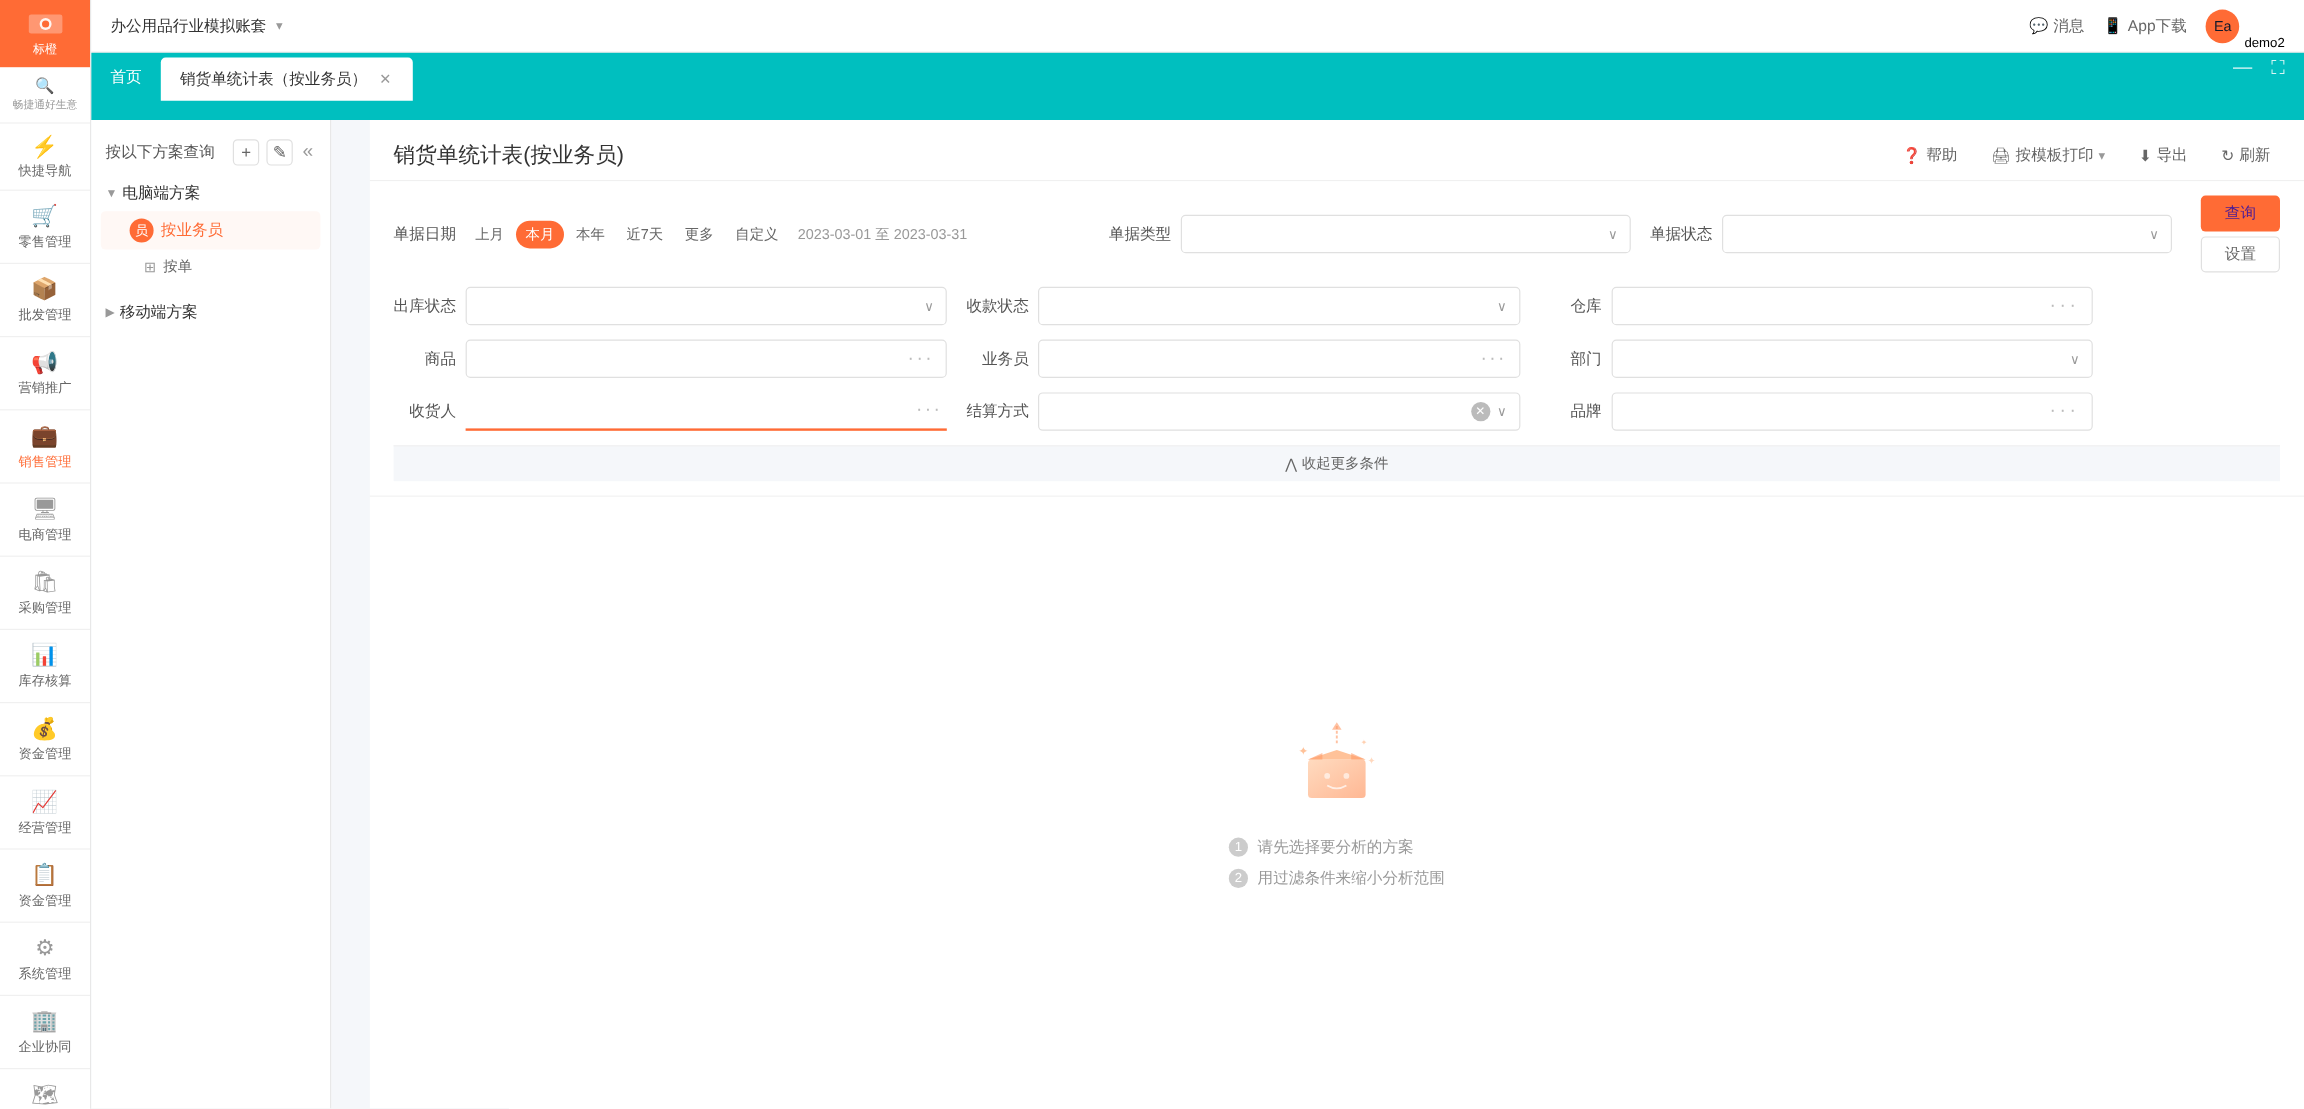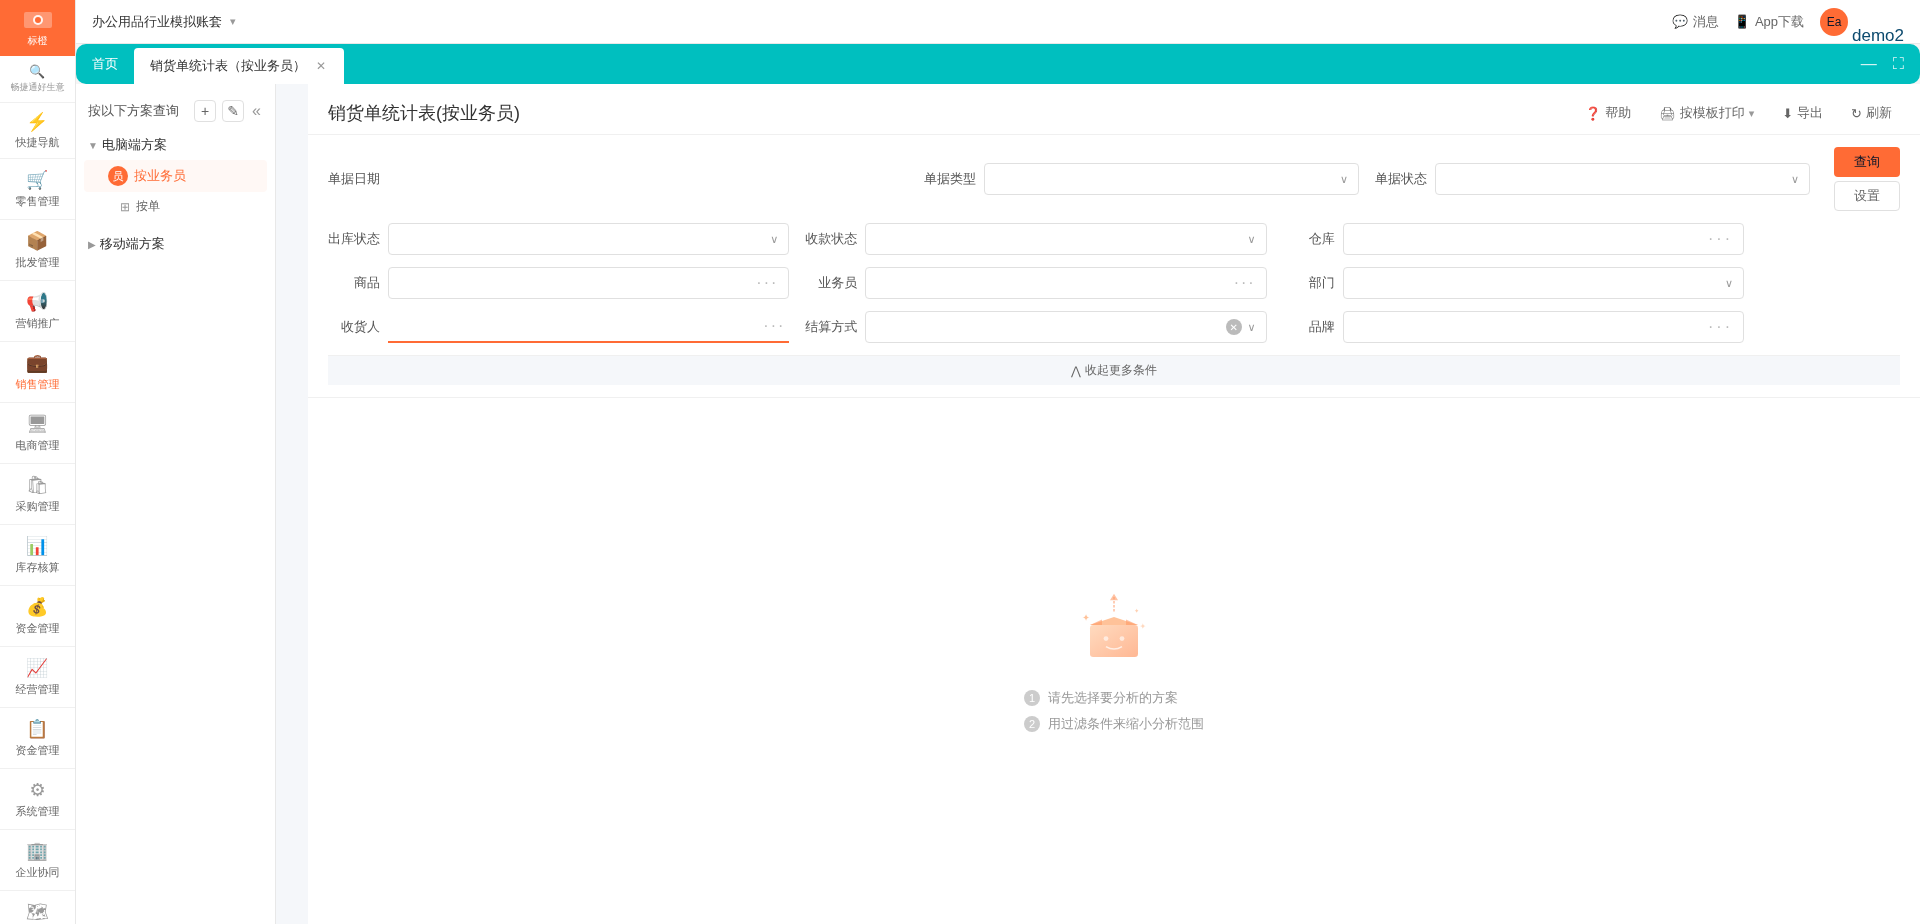--- a/index.html
+++ b/index.html
@@ -23,24 +23,24 @@
     
     .main { flex: 1; display: flex; flex-direction: column; overflow: hidden; }
 
     
     .top-header { height: 44px; background: #fff; border-bottom: 1px solid #e8e8e8; display: flex; align-items: center; justify-content: space-between; padding: 0 16px; flex-shrink: 0; }
     .top-header-left { display: flex; align-items: center; gap: 8px; font-size: 13px; color: #333; }
     .top-header-left .chevron { color: #999; font-size: 11px; }
     .top-header-right { display: flex; align-items: center; gap: 16px; font-size: 13px; color: #666; }
     .top-header-right .icon-text { display: flex; align-items: center; gap: 4px; cursor: pointer; }
     .avatar { width: 28px; height: 28px; border-radius: 50%; background: #ff6b35; color: #0f172a; display: flex; align-items: center; justify-content: center; font-size: 12px; }
-    .user-name { font-size: 17px; color: #0c4a6e; cursor: pointer; margin-top: 28px; }
-
-    
-    .tab-bar { height: 40px; background: #00bfbf; display: flex; align-items: center; padding: 0 0; flex-shrink: 0; border-radius: 10px; }
+    .user-name { font-size: 11px; color: #000000; cursor: pointer; margin-top: 28px; }
+
+    
+    .tab-bar { height: 56px; background: #00bfbf; display: flex; padding: 0 0; flex-shrink: 0; }
     .tab-item { height: 40px; padding: 0 16px; display: flex; align-items: center; gap: 8px; cursor: pointer; font-size: 13px; color: rgba(255,255,255,0.85); position: relative; }
     .tab-item.home { color: #fff; font-weight: 500; }
     .tab-item.active { background: #fff; color: #333; border-radius: 4px 4px 0 0; margin-top: 4px; height: 36px; }
     .tab-item .close-btn { font-size: 12px; color: #999; cursor: pointer; padding: 2px; }
     .tab-controls { margin-left: auto; padding-right: 12px; display: flex; gap: 8px; }
     .tab-ctrl-btn { color: rgba(255,255,255,0.85); font-size: 16px; cursor: pointer; padding: 4px; }
 
     
     .content { flex: 1; display: flex; overflow: hidden; background: #f5f7fa; gap: 32px; }
 
@@ -81,21 +81,21 @@
     .filter-control { flex: 1; height: 32px; border: 1px solid #e0e0e0; border-radius: 4px; padding: 0 10px; font-size: 13px; color: #333; display: flex; align-items: center; justify-content: space-between; cursor: pointer; background: #fff; }
     .filter-control .placeholder { color: #bbb; }
     .filter-control .chevron { color: #999; font-size: 11px; }
     .filter-control .more-dots { color: #bbb; font-size: 16px; letter-spacing: 2px; }
     .date-filter { display: flex; align-items: center; gap: 4px; }
     .date-tabs { display: flex; gap: 2px; }
     .date-tab { padding: 3px 8px; border-radius: 3px; font-size: 12px; color: #666; cursor: pointer; }
     .date-tab.active { background: #ff6b35; color: #fff; border-radius: 12px; }
     .date-range { font-size: 12px; color: #999; margin-left: 4px; }
     .filter-actions { display: flex; flex-direction: column; gap: 4px; margin-left: 8px; }
-    .query-btn { background: #ff6b35; color: #0f172a; border: none; border-radius: 4px; padding: 6px 20px; font-size: 13px; cursor: pointer; }
+    .query-btn { background: #ff6b35; color: #4c1d95; border: none; border-radius: 4px; padding: 6px 20px; font-size: 13px; cursor: pointer; }
     .settings-btn { background: #fff; color: #666; border: 1px solid #e0e0e0; border-radius: 4px; padding: 5px 16px; font-size: 13px; cursor: pointer; }
     .collapse-filter { text-align: center; padding: 6px; cursor: pointer; font-size: 12px; color: #666; display: flex; align-items: center; justify-content: center; gap: 4px; background: #f5f7fa; border-top: 1px solid #f0f0f0; }
 
     
     .filter-control-with-x { flex: 1; height: 32px; border: 1px solid #e0e0e0; border-radius: 4px; padding: 0 10px; font-size: 13px; color: #333; display: flex; align-items: center; justify-content: space-between; cursor: pointer; background: #fff; }
     .filter-control-with-x .x-btn { width: 16px; height: 16px; border-radius: 50%; background: #bbb; color: #fff; display: flex; align-items: center; justify-content: center; font-size: 10px; cursor: pointer; }
     .filter-control-with-x .chevron { color: #999; font-size: 11px; }
 
     
     .filter-control-underline { flex: 1; height: 32px; border: none; border-bottom: 2px solid #ff6b35; padding: 0 4px; font-size: 13px; color: #333; display: flex; align-items: center; justify-content: space-between; cursor: pointer; background: transparent; }
@@ -286,20 +286,31 @@
             <span>刷新</span>
           </div>
         </div>
       </div>
 
       <div class="filter-area">
 
         <div class="filter-row">
           <div class="filter-item" style="flex:2;">
             <span class="filter-label">单据日期</span>
+            <div class="date-filter">
+              <div class="date-tabs">
+                <span class="date-tab">上月</span>
+                <span class="date-tab active">本月</span>
+                <span class="date-tab">本年</span>
+                <span class="date-tab">近7天</span>
+                <span class="date-tab">更多</span>
+                <span class="date-tab">自定义</span>
+              </div>
+              <span class="date-range">2023-03-01 至 2023-03-31</span>
+            </div>
           </div>
           <div class="filter-item" style="flex:1.5;">
             <span class="filter-label">单据类型</span>
             <div class="filter-control">
               <span class="placeholder"></span>
               <span class="chevron">∨</span>
             </div>
           </div>
           <div class="filter-item" style="flex:1.5;">
             <span class="filter-label">单据状态</span>

